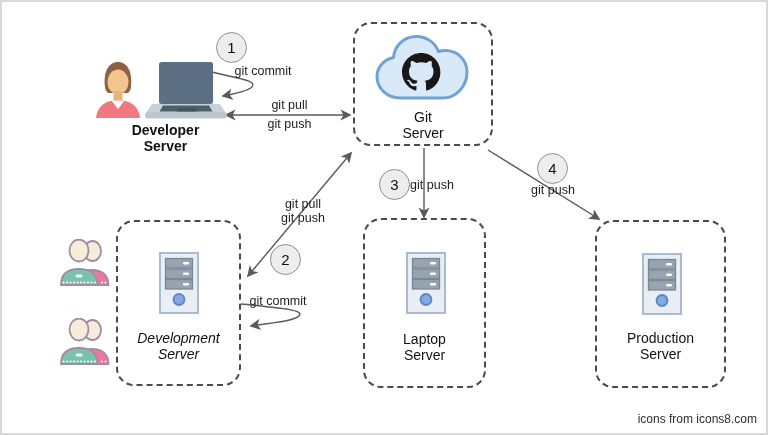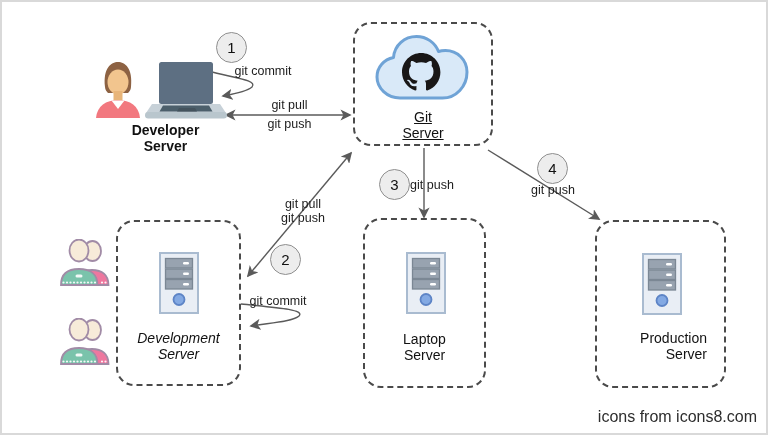--- a/index.html
+++ b/index.html
@@ -34,21 +34,21 @@
     font-size:15px; color:#111;
   }
   .edge-label{
     position:absolute; font-size:12.5px; line-height:14px; text-align:center; color:var(--text);
     white-space:nowrap;
   }
   .node-label{
     position:absolute; font-size:14px; line-height:15.5px; text-align:center; color:#111;
   }
   .credit{
-    position:absolute; right:9px; bottom:7px; font-size:16px; color:#2d2d2d;
+    position:absolute; right:9px; bottom:7px; font-size:12px; color:#2d2d2d;
   }
   
   .cloud-shape{fill:var(--cloud-fill); stroke:var(--cloud-stroke); stroke-width:3; stroke-linejoin:round;}
   .gh-mark{fill:var(--github-black);}
   .srv-case{fill:var(--server-body); stroke:var(--server-border); stroke-width:2;}
   .srv-drive{fill:var(--drive-fill); stroke:var(--drive-border); stroke-width:1.3;}
   .srv-dash{fill:#ffffff;}
   .srv-power{fill:var(--power-fill); stroke:var(--power-border); stroke-width:1.8;}
   .lp-screen{fill:var(--laptop-screen);}
   .lp-base{fill:var(--laptop-base);}
@@ -215,32 +215,32 @@
     <div>git push</div>
   </div>
   <div class="edge-label" style="left:400px; top:176px; width:60px;">git push</div>
   <div class="edge-label" style="left:521px; top:181px; width:60px;">git push</div>
   <div class="edge-label" style="left:246px; top:292px; width:60px;">git commit</div>
 
   <div class="node-label" style="left:121px; top:121px; width:85px;font-weight:bold;">
     <div>Developer</div>
     <div>Server</div>
   </div>
-  <div class="node-label" style="left:351px; top:108px; width:140px;text-decoration:underline;">
+  <div class="node-label" style="left:351px; top:108px; width:140px;">
     <div>Git</div>
     <div>Server</div>
   </div>
   <div class="node-label" style="left:114px; top:329px; width:125px;font-style:italic;">
     <div>Development</div>
     <div>Server</div>
   </div>
   <div class="node-label" style="left:361px; top:330px; width:123px;">
     <div>Laptop</div>
     <div>Server</div>
   </div>
-  <div class="node-label" style="left:574px; top:329px; width:131px;text-align:right;">
+  <div class="node-label" style="left:593px; top:329px; width:131px;">
     <div>Production</div>
     <div>Server</div>
   </div>
 
   <div class="credit">icons from icons8.com</div>
 
 </div>
 
 </body></html>

